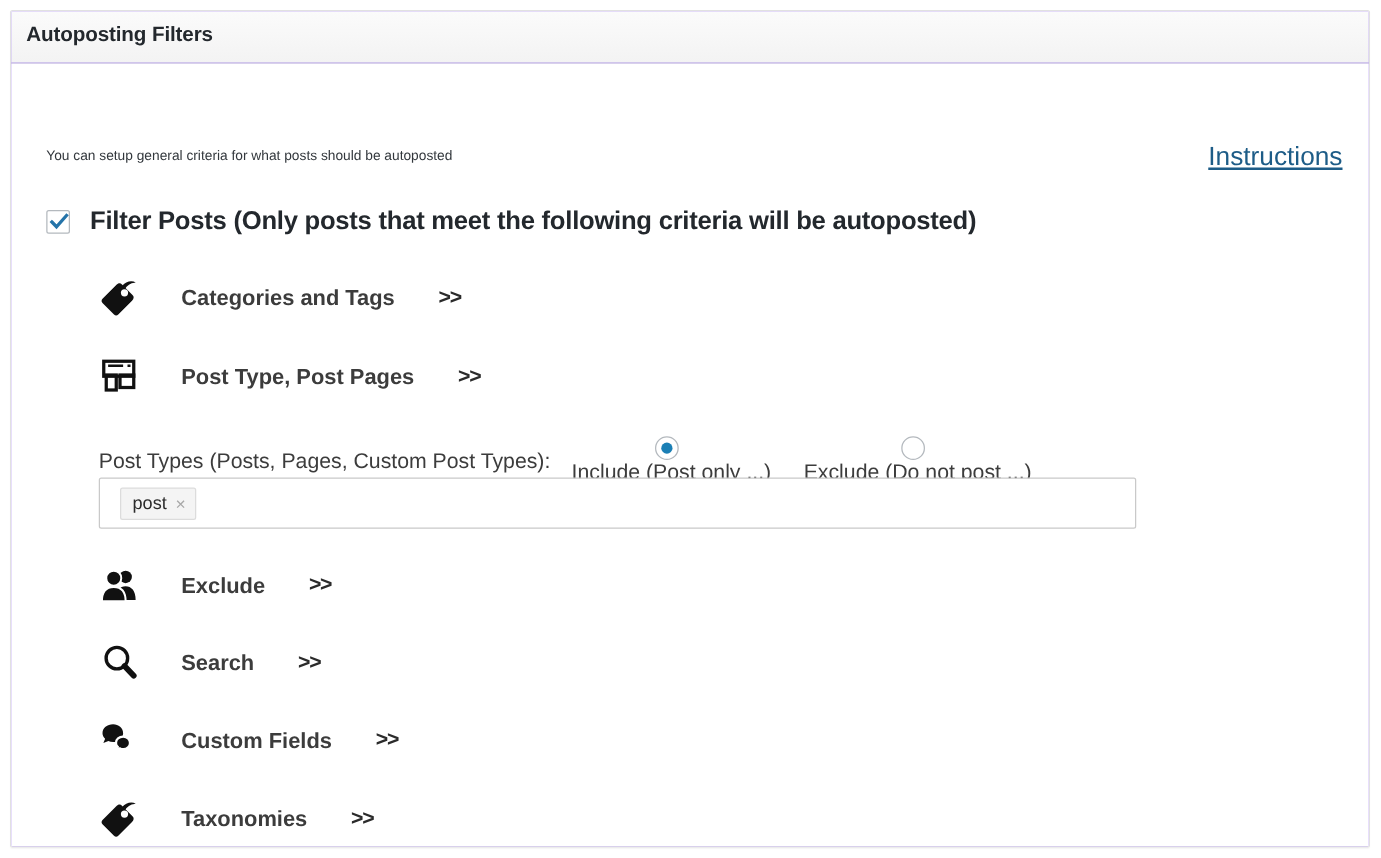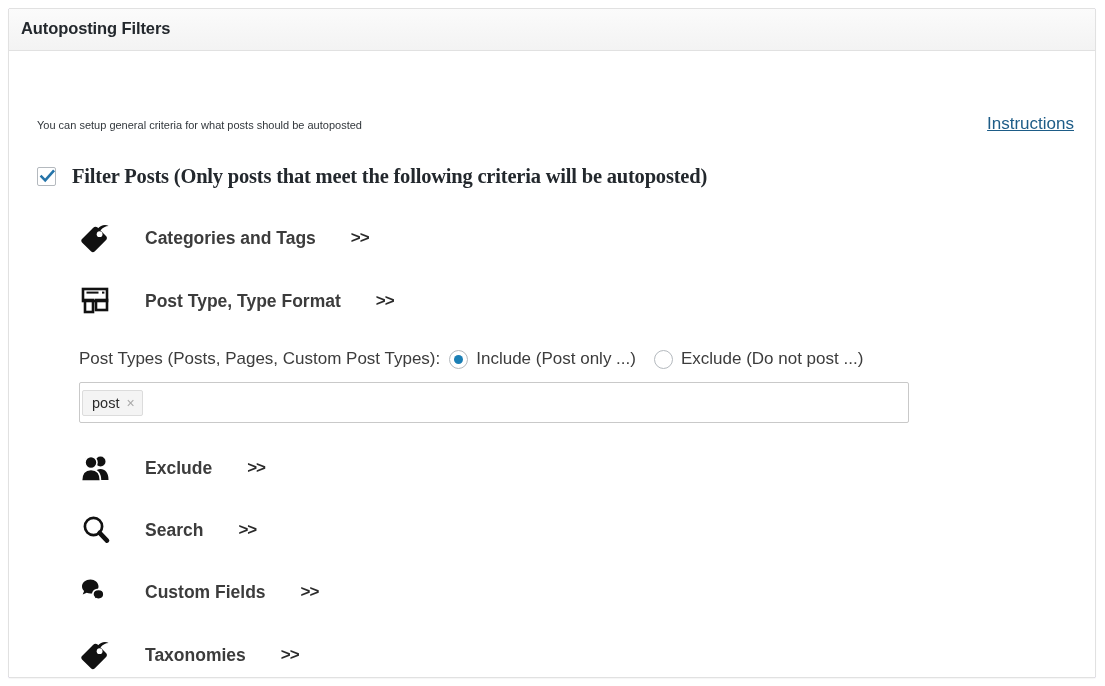--- a/index.html
+++ b/index.html
@@ -53,33 +53,32 @@
     left: 28px;
     top: 68px;
     font-size: 11px;
     color: #32373c;
     white-space: nowrap;
   }
   .instructions-link {
     position: absolute;
     right: 21px;
     top: 63px;
-    font-size: 17px;
+    font-size: 21px;
     color: #1d5c87;
     text-decoration: underline;
     cursor: pointer;
     white-space: nowrap;
   }
   .filter-row {
     position: absolute;
     left: 28px;
     top: 114px;
     display: flex;
     align-items: center;
-    font-family: Liberation Serif, serif;
   }
   .checkbox {
     width: 19px;
     height: 19px;
     box-sizing: border-box;
     border: 1px solid #b4b9be;
     background: #fff;
     border-radius: 2px;
     position: relative;
     cursor: pointer;
@@ -131,21 +130,21 @@
     display: flex;
     align-items: center;
     white-space: nowrap;
     text-align: center;
   }
   .pt-label {
     font-size: 17px;
     color: #3c3c3c;
   }
   .radio-group { display: flex; align-items: center; margin-left: 9px; }
-  .radio-opt { display: flex; align-items: center; cursor: pointer; }
+  .radio-opt { display: flex; align-items: center; cursor: pointer; flex-direction: column; }
   .radio-opt + .radio-opt { margin-left: 18px; }
   .radio {
     width: 19px; height: 19px;
     box-sizing: border-box;
     border: 1px solid #b4b9be;
     border-radius: 50%;
     background: #fff;
     position: relative;
     flex: 0 0 auto;
   }
@@ -167,21 +166,21 @@
     left: 70px;
     top: 331px;
     width: 830px;
     height: 41px;
     box-sizing: border-box;
     border: 1px solid #c9c9c9;
     background: #fff;
     border-radius: 2px;
     display: flex;
     align-items: center;
-    padding-left: 2px;
+    padding-left: 16px;
     cursor: text;
   }
   .chip {
     display: inline-flex;
     align-items: center;
     height: 24px;
     padding: 0 7px 0 9px;
     background: #f4f4f4;
     border: 1px solid #dcdcdc;
     border-radius: 2px;
@@ -236,21 +235,21 @@
       <div class="section" style="top:233px">
         <span class="icon">
           <svg width="32" height="30" viewBox="0 0 32 30">
             <rect x="3" y="3" width="24" height="12" fill="none" stroke="#111111" stroke-width="2.6"></rect>
             <rect x="6.5" y="5.6" width="12" height="2" fill="#111111"></rect>
             <rect x="22" y="5.6" width="2.4" height="2" fill="#111111"></rect>
             <rect x="5" y="14" width="8" height="12" fill="none" stroke="#111111" stroke-width="2.6"></rect>
             <rect x="16" y="14" width="11" height="10" fill="none" stroke="#111111" stroke-width="2.6"></rect>
           </svg>
         </span>
-        <span class="sec-label">Post Type, Type Format</span>
+        <span class="sec-label">Post Type, Post Pages</span>
         <span class="chev">&gt;&gt;</span>
       </div>
 
       <div class="posttypes-row">
         <span class="pt-label">Post Types (Posts, Pages, Custom Post Types):</span>
         <span class="radio-group">
           <span class="radio-opt">
             <span class="radio checked"></span>
             <span class="radio-text">Include (Post only ...)</span>
           </span>

